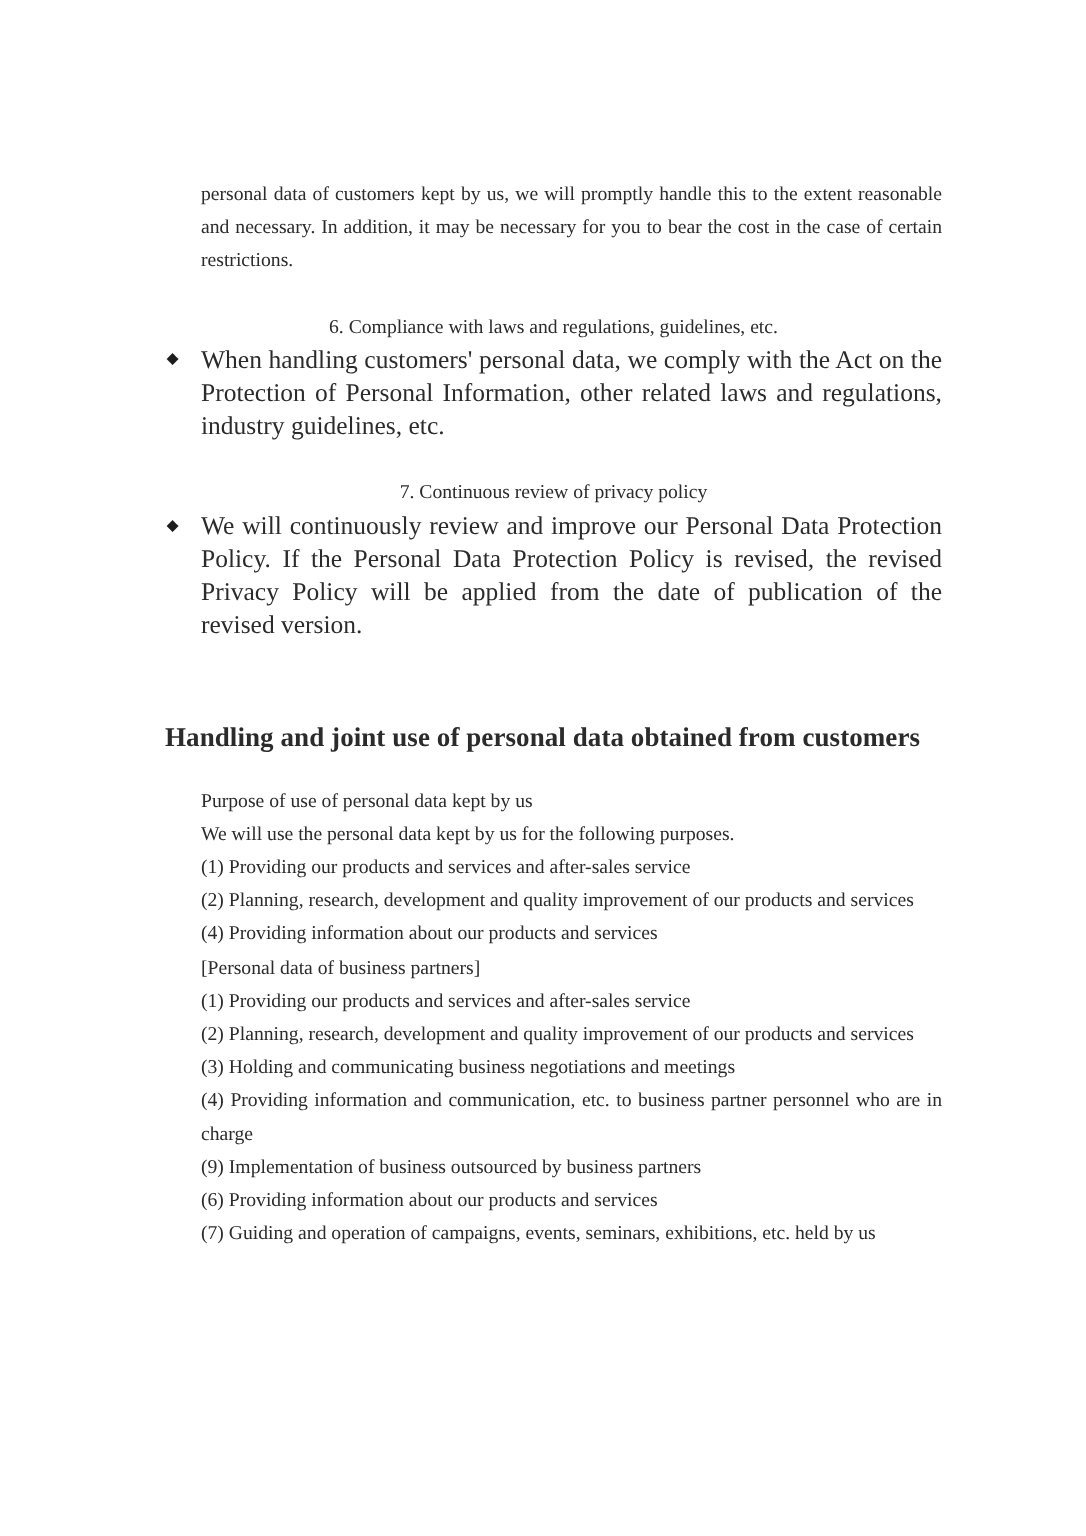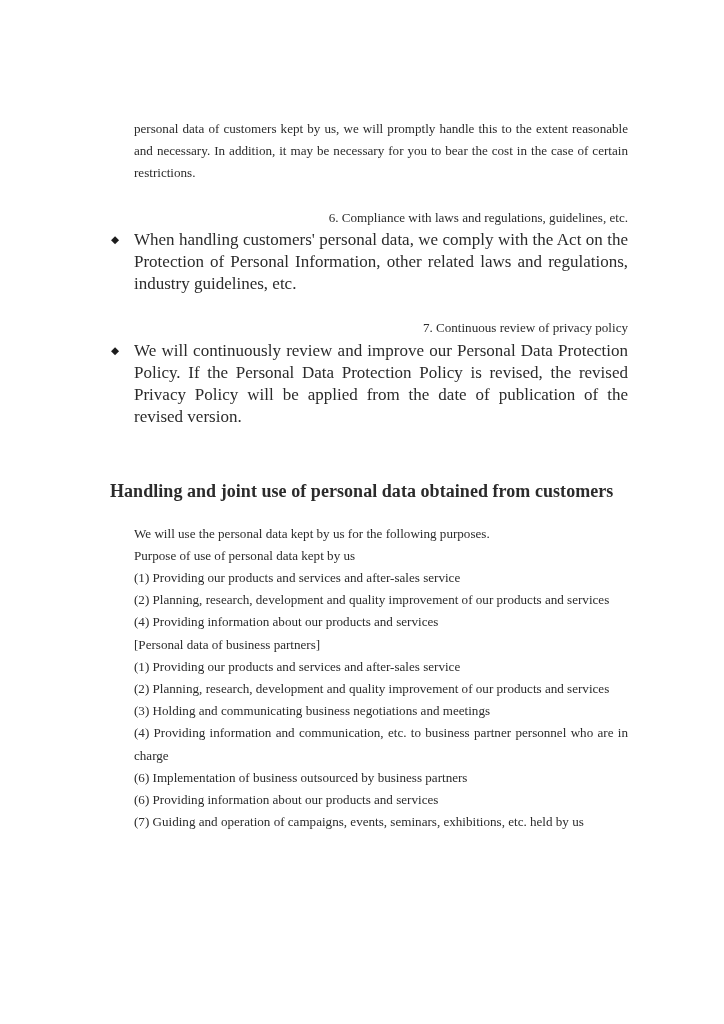--- a/index.html
+++ b/index.html
@@ -48,21 +48,21 @@
   }
 
   .section {
     margin-top: 22px;
   }
 
   .section-title {
     font-size: 13.1px;
     line-height: 22.2px;
     margin: 0;
-    text-align: right;
+    text-align: center;
   }
 
   .bullet-row {
     position: relative;
     margin-left: 24px;
     width: 494px;
   }
 
   .bullet-mark {
     position: absolute;
@@ -130,32 +130,32 @@
       <p class="section-title">7. Continuous review of privacy policy</p>
       <div class="bullet-row">
         <span class="bullet-mark">◆</span>
         <p class="bullet-text">We will continuously review and improve our Personal Data Protection Policy. If the Personal Data Protection Policy is revised, the revised Privacy Policy will be applied from the date of publication of the revised version.</p>
       </div>
     </div>
 
     <p class="heading-bold">Handling and joint use of personal data obtained from customers</p>
 
     <div class="indent-block">
+      <p class="line nowrap">Purpose of use of personal data kept by us</p>
       <p class="line nowrap">We will use the personal data kept by us for the following purposes.</p>
-      <p class="line nowrap">Purpose of use of personal data kept by us</p>
 
       <p class="line nowrap">(1) Providing our products and services and after-sales service</p>
       <p class="line">(2) Planning, research, development and quality improvement of our products and services</p>
       <p class="line nowrap">(4) Providing information about our products and services</p>
 
       <p class="line nowrap">[Personal data of business partners]</p>
 
       <p class="line nowrap">(1) Providing our products and services and after-sales service</p>
       <p class="line">(2) Planning, research, development and quality improvement of our products and services</p>
       <p class="line nowrap">(3) Holding and communicating business negotiations and meetings</p>
       <p class="line">(4) Providing information and communication, etc. to business partner personnel who are in charge</p>
-      <p class="line nowrap">(6) Implementation of business outsourced by business partners</p>
+      <p class="line nowrap">(9) Implementation of business outsourced by business partners</p>
       <p class="line nowrap">(6) Providing information about our products and services</p>
       <p class="line nowrap">(7) Guiding and operation of campaigns, events, seminars, exhibitions, etc. held by us</p>
     </div>
 
   </div>
 </div>
 
 </body></html>

